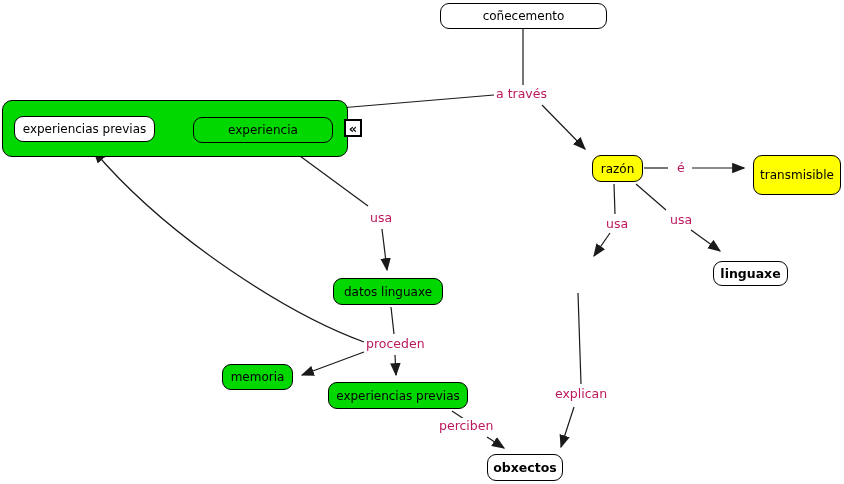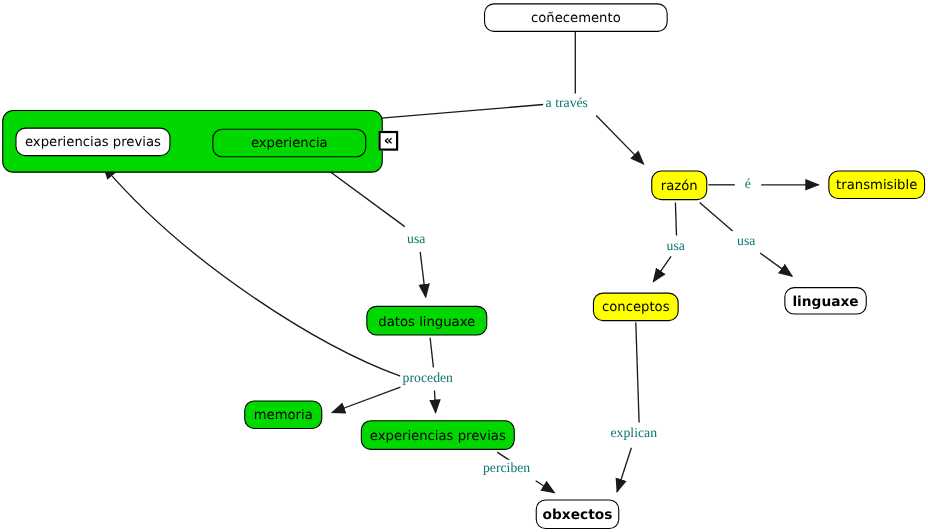--- a/index.html
+++ b/index.html
@@ -39,25 +39,24 @@
     position: absolute;
     box-sizing: border-box;
     border: 1.5px solid #000000;
     border-radius: 10px;
     z-index: 1;
   }
   .link-label {
     position: absolute;
     background: #ffffff;
     font-size: 12.5px;
-    color: #0f766e;
+    color: #be185d;
     white-space: nowrap;
     padding: 0 2px;
     z-index: 2;
-    font-family: Liberation Serif, serif;
   }
   .collapse-icon {
     position: absolute;
     box-sizing: border-box;
     width: 18px;
     height: 18px;
     background: #ffffff;
     border: 2px solid #000000;
     display: flex;
     align-items: center;
@@ -110,23 +109,22 @@
   <div class="node" style="left:14px; top:116px; width:141px; height:26px;">experiencias previas</div>
 
   <div class="node" style="left: 193px; top: 117px; width: 140px; height: 26px; background-color: rgb(0, 216, 0);">experiencia</div>
 
   <div class="collapse-icon" style="left:344px; top:119px;">
     <span>«</span>
   </div>
 
   <div class="node" style="left: 592px; top: 155px; width: 51px; height: 27px; background-color: rgb(255, 255, 0); text-align: right;">razón</div>
 
-  <div class="node" style="left: 753px; top: 155px; width: 88px; height: 26px; background-color: rgb(255, 255, 0);">transmisible</div>
+  <div class="node" style="left: 753px; top: 155px; width: 88px; height: 40px; background-color: rgb(255, 255, 0);">transmisible</div>
 
-  <div class="node" style="left: 539px; top: 266px; width: 78px; height: 26px; background-color: rgb(255, 255, 0);">conceptos</div>
 
   <div class="node bold" style="left:713px; top:261px; width:75px; height:25px;">linguaxe</div>
 
   <div class="node" style="left: 333px; top: 278px; width: 110px; height: 27px; background-color: rgb(0, 216, 0);">datos linguaxe</div>
 
   <div class="node" style="left: 222px; top: 364px; width: 71px; height: 26px; background-color: rgb(0, 216, 0);">memoria</div>
 
   <div class="node" style="left: 328px; top: 382px; width: 140px; height: 27px; background-color: rgb(0, 216, 0);">experiencias previas</div>
 
   <div class="node bold" style="left:487px; top:454px; width:76px; height:27px;">obxectos</div>

